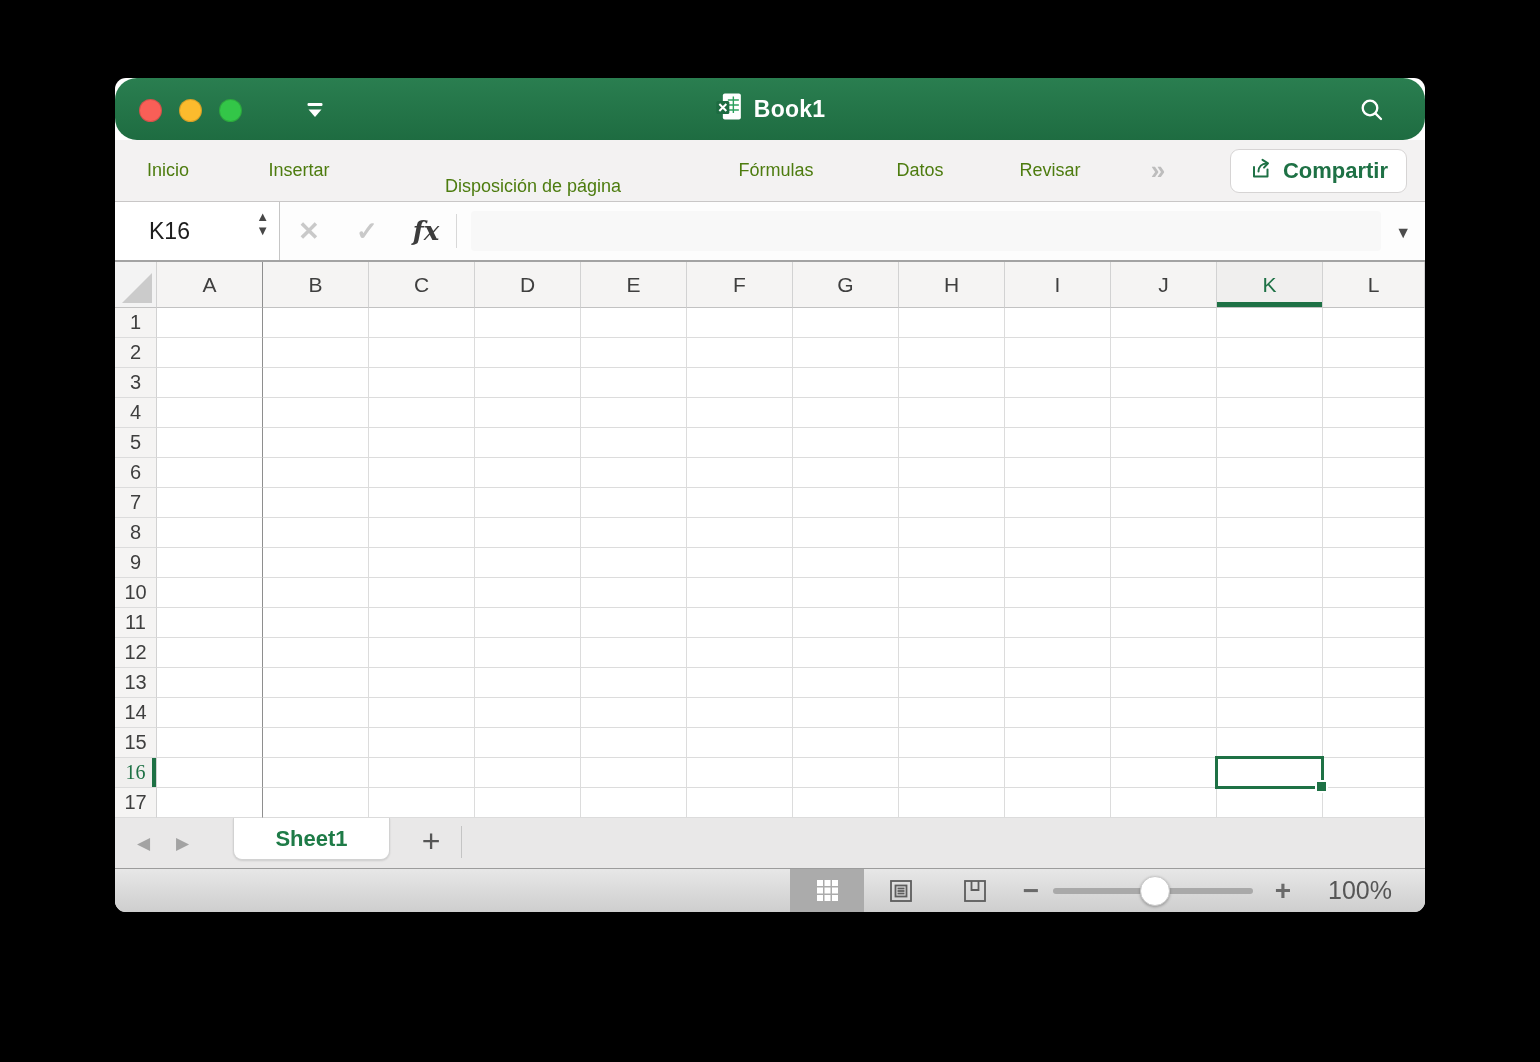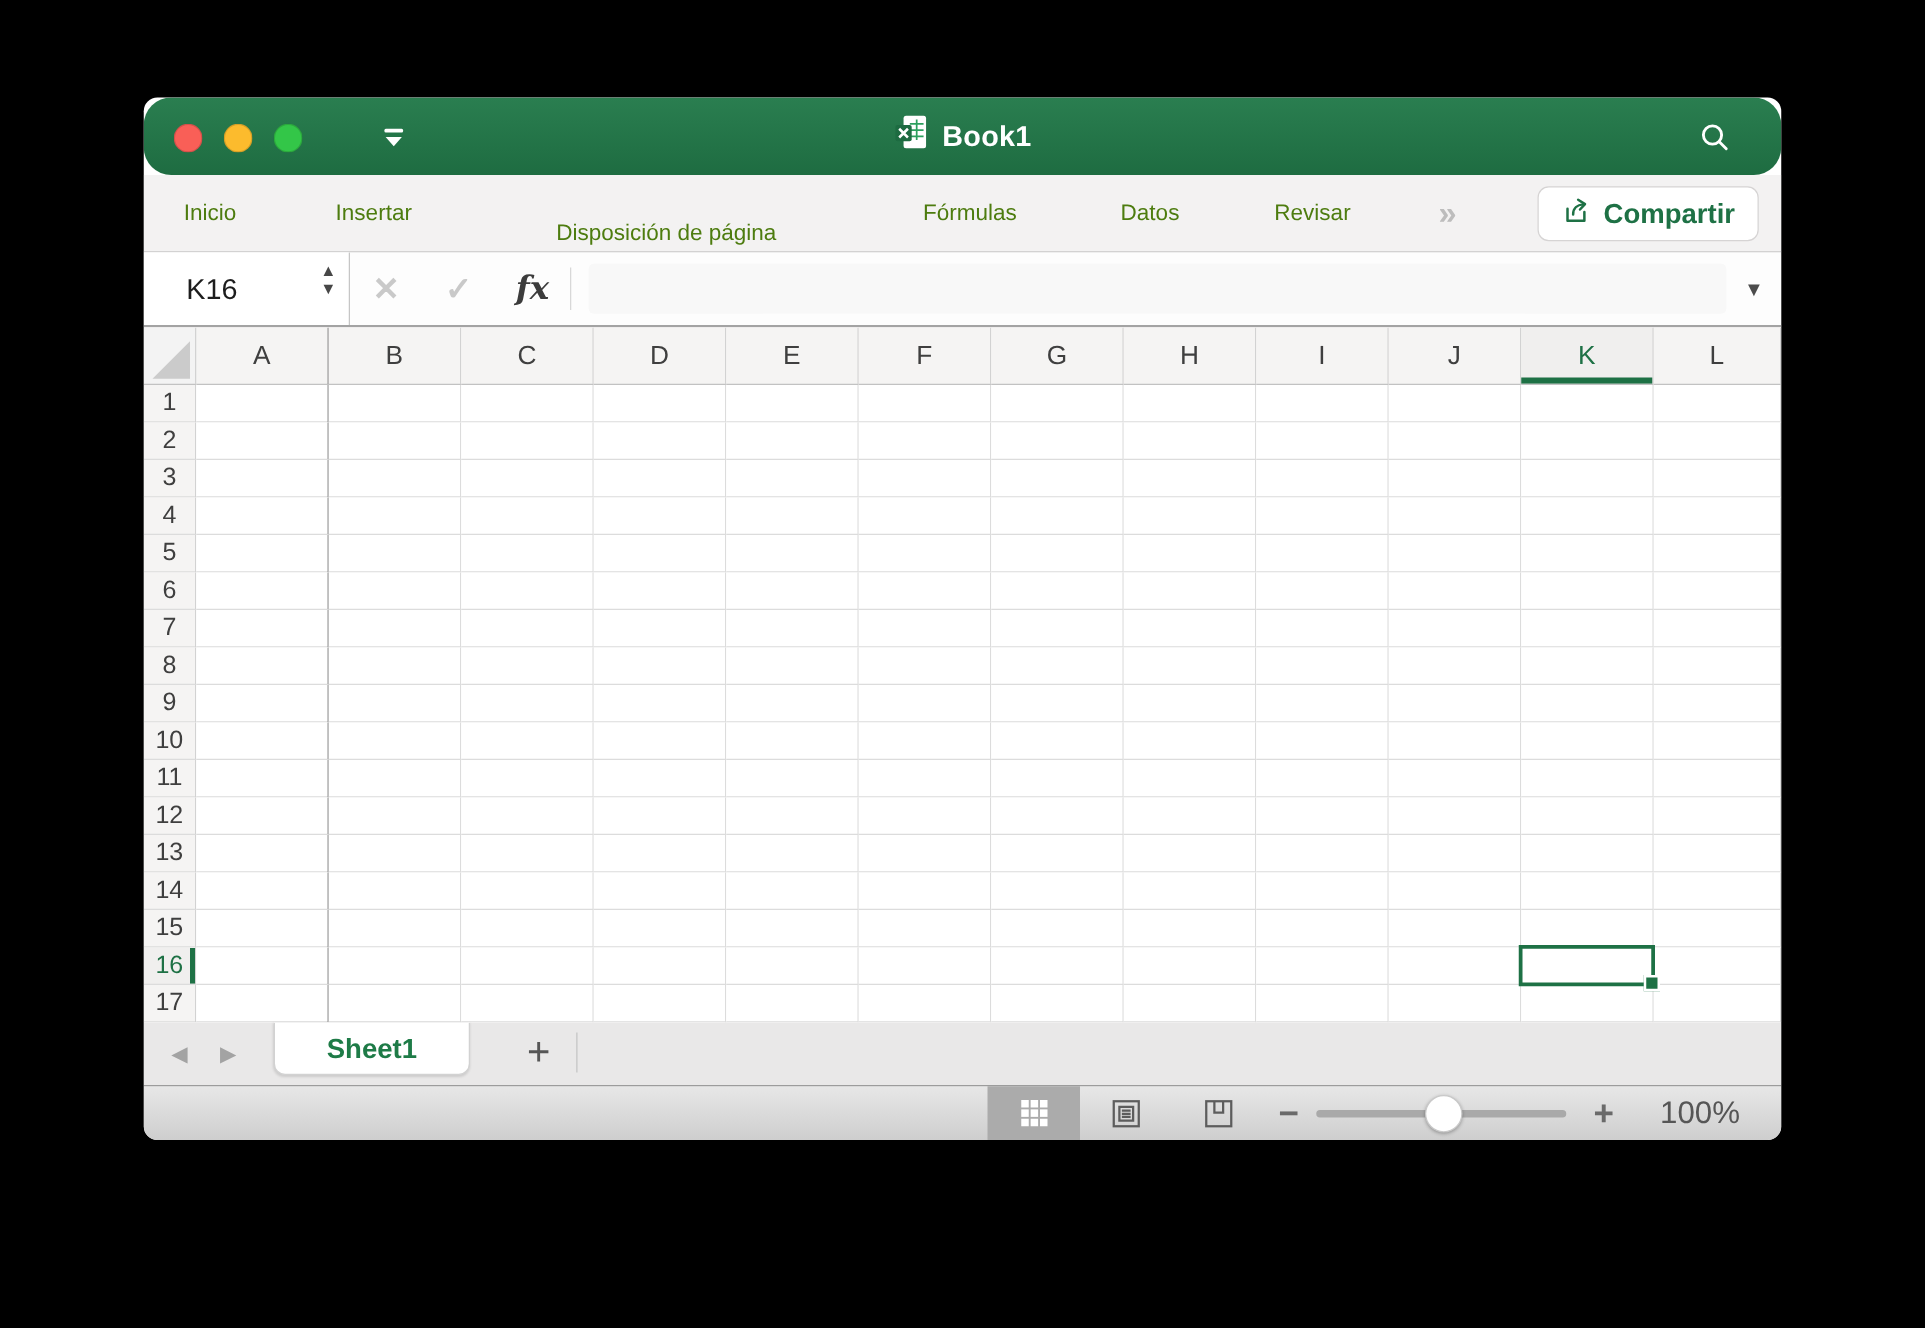--- a/index.html
+++ b/index.html
@@ -63,35 +63,35 @@
          font-size:21px;color:#3f3f3f;border-right:1px solid #d2d2d2;
          border-bottom:1px solid #c2c2c2;box-sizing:border-box;background:#f5f4f3;}
   .col-h:last-child{flex:1 1 auto;}
   .col-h.col-a{border-right-color:#8e8e8e;}
   .col-h.sel{color:#1e7145;background:#f0efee;
              box-shadow:inset 0 -5px 0 #1e7145;font-weight:500;}
   .grid-row{display:flex;height:30px;}
   .row-h{flex:0 0 42px;display:flex;align-items:center;justify-content:center;
          font-size:20px;color:#3f3f3f;background:#f5f4f3;
          border-right:1px solid #d2d2d2;border-bottom:1px solid #dcdcdc;box-sizing:border-box;}
-  .row-h.sel{color:#1e7145;box-shadow:inset -4px 0 0 #1e7145;background:#f0efee;font-weight:500;}
+  .row-h.sel{color:#1e7145;box-shadow:inset -4px 0 0 #1e7145;background:#f0efee;font-weight:500;font-family:Liberation Serif, serif;}
   .cell{flex:0 0 106px;border-right:1px solid #dcdcdc;border-bottom:1px solid #dcdcdc;
         box-sizing:border-box;background:#fff;position:relative;}
   .cell:last-child{flex:1 1 auto;}
   .cell.col-a{border-right-color:#8e8e8e;}
   .cell.selected::before{content:'';position:absolute;top:-2px;left:-2px;right:-2px;bottom:-2px;
         border:3.5px solid #1e7145;z-index:3;}
   .cell.selected::after{content:'';position:absolute;right:-6px;bottom:-6px;width:9px;height:9px;
         background:#1e7145;border:2px solid #fff;z-index:4;}
 
   
   .sheetbar{position:relative;height:50px;flex:0 0 50px;background:#e9e8e8;}
   .navgrp{position:absolute;left:22px;top:0;height:100%;display:flex;align-items:center;gap:26px;}
   .nav-arrow{font-size:17px;color:#a3a3a3;}
-  .sheet-tab{position:absolute;left:104px;top:0;width:157px;height:42px;background:#fff;
+  .sheet-tab{position:absolute;left:118px;top:0;width:157px;height:42px;background:#fff;
              border:1px solid #d2d2d2;border-top:none;border-radius:0 0 9px 9px;
              box-shadow:0 1px 2px rgba(0,0,0,.12);display:flex;align-items:center;
              justify-content:center;box-sizing:border-box;}
   .sheet-tab-label{color:#1e7b47;font-size:22px;font-weight:bold;}
   .add-sheet{position:absolute;left:296px;top:2px;width:40px;height:42px;display:flex;
              align-items:center;justify-content:center;font-size:32px;color:#565656;font-weight:500;}
   .sheet-sep{position:absolute;left:346px;top:8px;width:1px;height:32px;background:#c4c4c4;}
 
   
   .statusbar{position:relative;height:44px;flex:0 0 44px;

